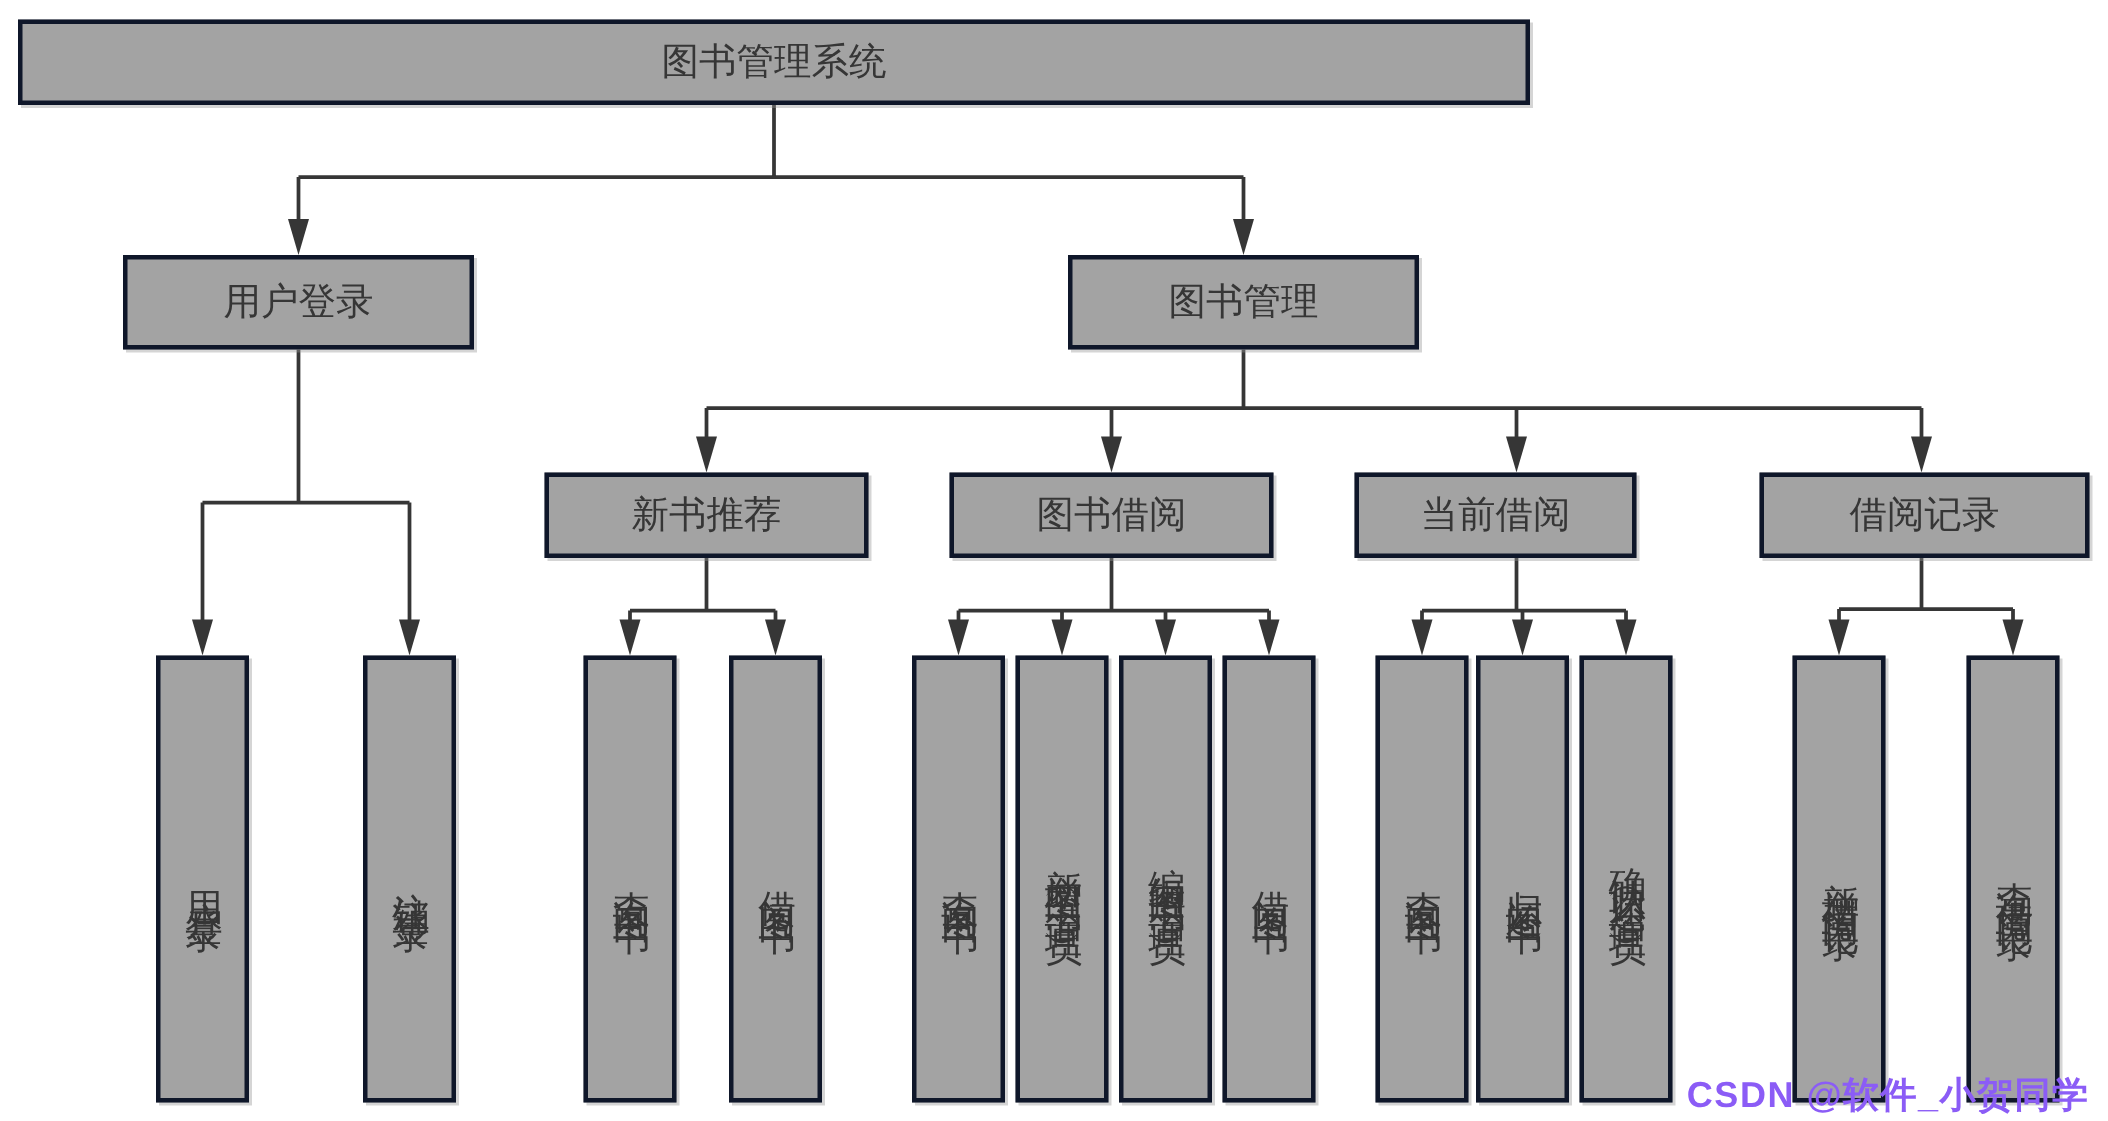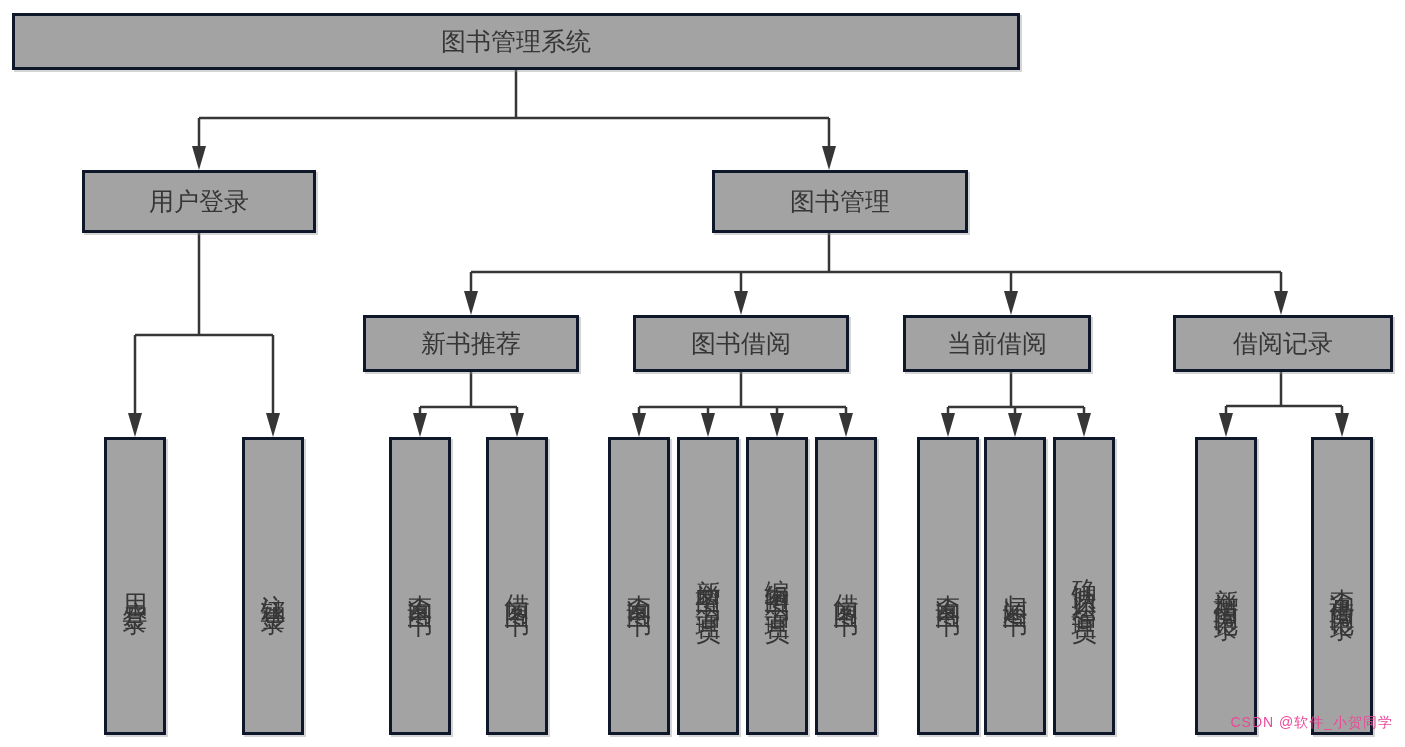--- a/index.html
+++ b/index.html
@@ -15,21 +15,21 @@
     box-shadow:2px 2px 0 rgba(150,150,150,0.40);
   }
   .h-box span { white-space:nowrap; }
   .v-box { width:62px; height:298px; top:437px; }
   .v-box span {
     writing-mode:vertical-rl; text-orientation:mixed;
     letter-spacing:6px; line-height:1;
   }
   .watermark {
     position:absolute; z-index:2; right:12px; top:714px;
-    font-size:14px; color:#ec4899; letter-spacing:1px; white-space:nowrap;
+    font-size:24px; color:#8b5cf6; letter-spacing:1px; white-space:nowrap;font-weight:bold;
   }
 </style>
 </head>
 <body>
 
 <div class="canvas">
 
   <svg class="wires" viewBox="0 0 1405 747" fill="none" stroke="#363636" stroke-width="2.5">
 
     <path d="M516 70 V118 M199 118 H829 M199 118 V150 M829 118 V150"></path>
@@ -66,21 +66,21 @@
     <polygon fill="#363636" stroke="none" points="1342,437 1335,413 1349,413"></polygon>
   </svg>
 
   <div class="box h-box" style="left:12px; top:13px; width:1008px; height:57px;">
     <span>图书管理系统</span>
   </div>
 
   <div class="box h-box" style="left:82px; top:170px; width:234px; height:63px;">
     <span>用户登录</span>
   </div>
-  <div class="box h-box" style="left:712px; top:170px; width:256px; height:63px;">
+  <div class="box h-box" style="left:712px; top:170px; width:234px; height:63px;">
     <span>图书管理</span>
   </div>
 
   <div class="box h-box" style="left:363px; top:315px; width:216px; height:57px;">
     <span>新书推荐</span>
   </div>
   <div class="box h-box" style="left:633px; top:315px; width:216px; height:57px;">
     <span>图书借阅</span>
   </div>
   <div class="box h-box" style="left:903px; top:315px; width:188px; height:57px;">

